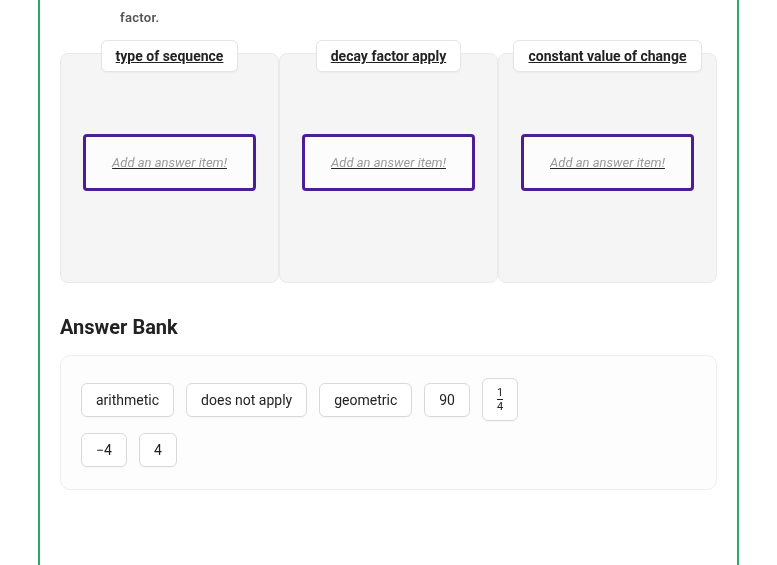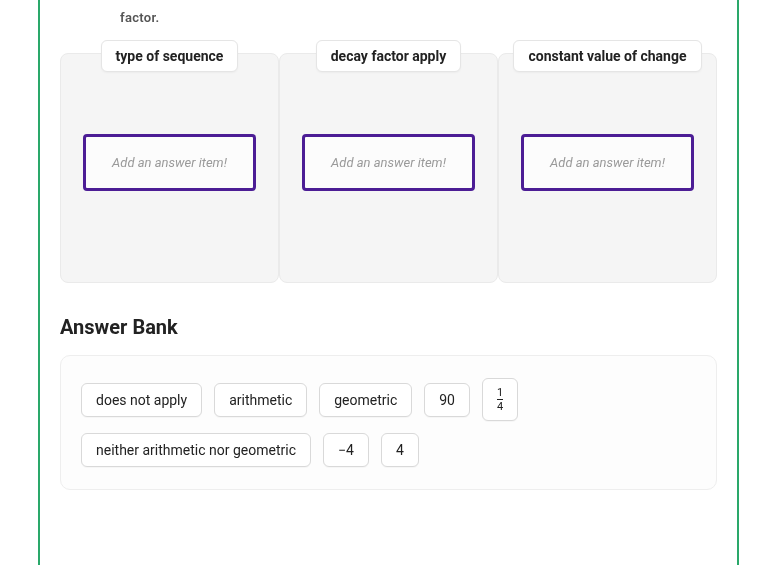--- a/index.html
+++ b/index.html
@@ -29,20 +29,21 @@
       font-size: 13px;
       font-weight: 600;
       color: #555;
       margin-left: 60px;
       margin-bottom: 28px;
       letter-spacing: .3px;
     }
     .zones-row {
       display: flex;
       margin-bottom: 32px;
+      text-decoration: underline;
     }
     .zone {
       flex: 1;
       background: #f5f5f5;
       border: 1px solid #eaeaea;
       border-radius: 8px;
       height: 230px;
       position: relative;
       display: flex;
       flex-direction: column;
@@ -145,31 +146,30 @@
       <div class="zone-label">constant value of change</div>
       <div class="zone-drop">Add an answer item!</div>
     </div>
 
   </div>
 
   <div class="bank-heading">Answer Bank</div>
 
   <div class="bank">
     <div class="bank-row">
+      <div class="chip">arithmetic</div>
       <div class="chip">does not apply</div>
-      <div class="chip">arithmetic</div>
       <div class="chip">geometric</div>
       <div class="chip">90</div>
       <div class="chip">
         <span class="frac">
           <span class="num">1</span>
           <span class="den">4</span>
         </span>
       </div>
     </div>
     <div class="bank-row">
-      <div class="chip">neither arithmetic nor geometric</div>
       <div class="chip">−4</div>
       <div class="chip">4</div>
     </div>
   </div>
 
 </div>
 
 </body></html>

